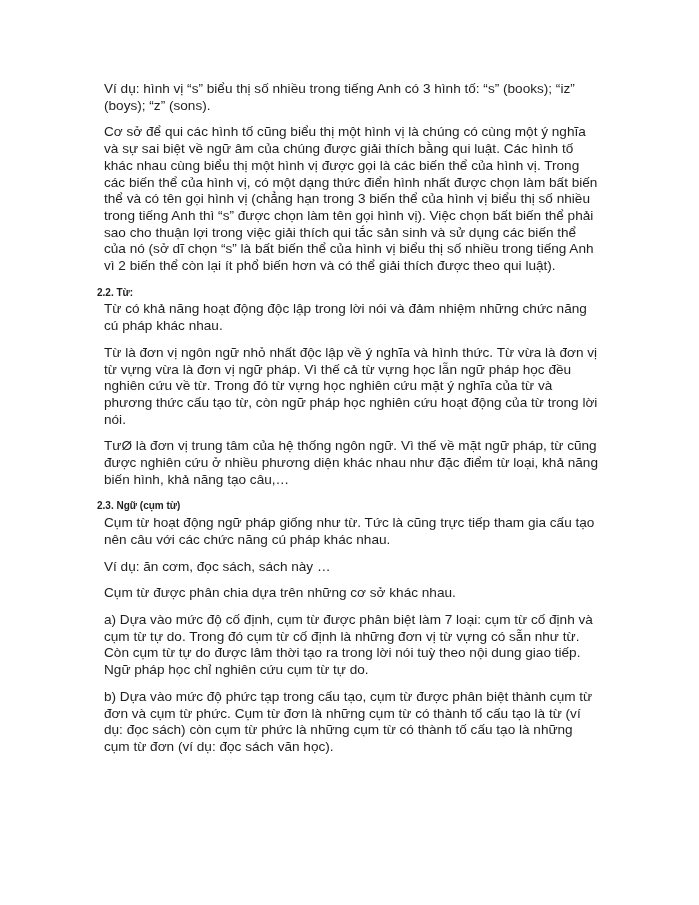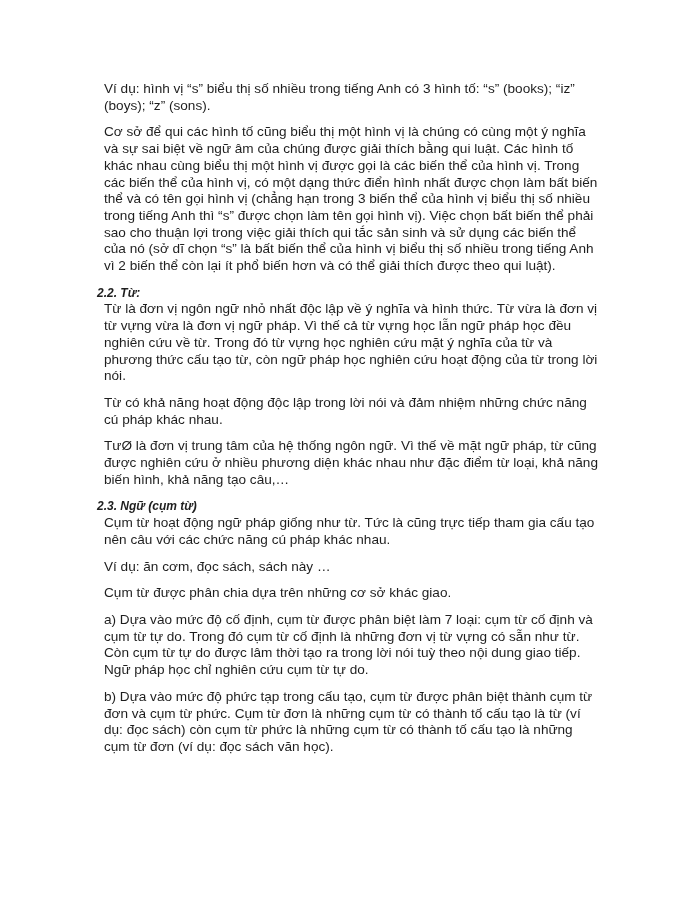--- a/index.html
+++ b/index.html
@@ -20,37 +20,36 @@
     line-height: 16.7px;
     color: #1e1e1e;
     -webkit-font-smoothing: antialiased;
   }
   .doc p {
     margin: 0 0 10px 7px;
     padding: 0;
     text-align: left;
   }
   .doc h3 {
-    font-size: 12px;
+    font-size: 10px;
     line-height: 16.7px;
     font-weight: bold;
     margin: 0;
     padding: 0;
-    font-style: italic;
   }
 </style>
 </head>
 <body>
 
 <div class="doc">
   <p>Ví dụ: hình vị “s” biểu thị số nhiều trong tiếng Anh có 3 hình tố: “s” (books); “iz” (boys); “z” (sons).</p>
   <p>Cơ sở để qui các hình tố cũng biểu thị một hình vị là chúng có cùng một ý nghĩa và sự sai biệt về ngữ âm của chúng được giải thích bằng qui luật. Các hình tố khác nhau cùng biểu thị một hình vị được gọi là các biến thể của hình vị. Trong các biến thể của hình vị, có một dạng thức điển hình nhất được chọn làm bất biến thể và có tên gọi hình vị (chẳng hạn trong 3 biến thể của hình vị biểu thị số nhiều trong tiếng Anh thì “s” được chọn làm tên gọi hình vị). Việc chọn bất biến thể phải sao cho thuận lợi trong việc giải thích qui tắc sản sinh và sử dụng các biến thể của nó (sở dĩ chọn “s” là bất biến thể của hình vị biểu thị số nhiều trong tiếng Anh vì 2 biến thể còn lại ít phổ biến hơn và có thể giải thích được theo qui luật).</p>
   <h3>2.2. Từ:</h3>
+  <p>Từ có khả năng hoạt động độc lập trong lời nói và đảm nhiệm những chức năng cú pháp khác nhau.</p>
   <p>Từ là đơn vị ngôn ngữ nhỏ nhất độc lập về ý nghĩa và hình thức. Từ vừa là đơn vị từ vựng vừa là đơn vị ngữ pháp. Vì thế cả từ vựng học lẫn ngữ pháp học đều nghiên cứu về từ. Trong đó từ vựng học nghiên cứu mặt ý nghĩa của từ và phương thức cấu tạo từ, còn ngữ pháp học nghiên cứu hoạt động của từ trong lời nói.</p>
-  <p>Từ có khả năng hoạt động độc lập trong lời nói và đảm nhiệm những chức năng cú pháp khác nhau.</p>
   <p>TưØ là đơn vị trung tâm của hệ thống ngôn ngữ. Vì thế về mặt ngữ pháp, từ cũng được nghiên cứu ở nhiều phương diện khác nhau như đặc điểm từ loại, khả năng biến hình, khả năng tạo câu,…</p>
   <h3>2.3. Ngữ (cụm từ)</h3>
   <p>Cụm từ hoạt động ngữ pháp giống như từ. Tức là cũng trực tiếp tham gia cấu tạo nên câu với các chức năng cú pháp khác nhau.</p>
   <p>Ví dụ: ăn cơm, đọc sách, sách này …</p>
-  <p>Cụm từ được phân chia dựa trên những cơ sở khác giao.</p>
+  <p>Cụm từ được phân chia dựa trên những cơ sở khác nhau.</p>
   <p>a) Dựa vào mức độ cố định, cụm từ được phân biệt làm 7 loại: cụm từ cố định và cụm từ tự do. Trong đó cụm từ cố định là những đơn vị từ vựng có sẵn như từ. Còn cụm từ tự do được lâm thời tạo ra trong lời nói tuỳ theo nội dung giao tiếp. Ngữ pháp học chỉ nghiên cứu cụm từ tự do.</p>
   <p>b) Dựa vào mức độ phức tạp trong cấu tạo, cụm từ được phân biệt thành cụm từ đơn và cụm từ phức. Cụm từ đơn là những cụm từ có thành tố cấu tạo là từ (ví dụ: đọc sách) còn cụm từ phức là những cụm từ có thành tố cấu tạo là những cụm từ đơn (ví dụ: đọc sách văn học).</p>
 </div>
 
 </body></html>

